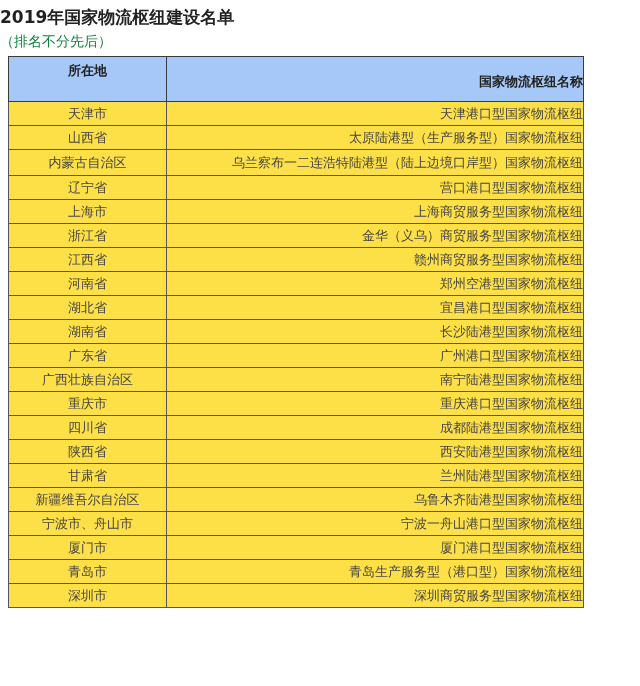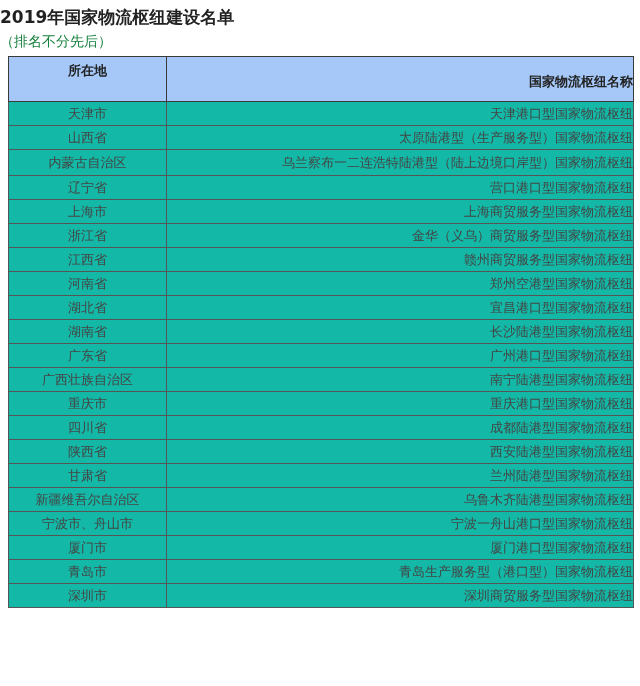--- a/index.html
+++ b/index.html
@@ -9,33 +9,33 @@
     }
     .title {
       position: absolute; left: 0; top: 6px; width: 640px; 
       font-size: 17px; font-weight: bold; color: #222;
     }
     .subtitle {
       position: absolute; left: 0; top: 33px; width: 640px; text-align: left;
       font-size: 14px; color: #15803d;
     }
     table {
-      position: absolute; left: 8px; top: 56px; width: 626px;
+      position: absolute; left: 8px; top: 56px; width: 576px;
       border-collapse: collapse; table-layout: fixed;
       border: 1px solid #3a3a3a;
     }
     col.c1 { width: 158px; }
     th {
       background: #a5c8f9; font-weight: bold; color: #222; font-size: 13px;
       border: 1px solid #3a3a3a; height: 38px; padding: 0;
     }
     th.h1 { vertical-align: top; padding-top: 5px; }
     th.h2 { vertical-align: middle; padding-top: 6px; text-align: right; }
     td {
-      background: #14b8a6; border: 1px solid #555; font-size: 13px; color: #444;
+      background: #fde047; border: 1px solid #555; font-size: 13px; color: #444;
       height: 23px; padding: 0; line-height: 18px;
     }
     td.loc { text-align: center; }
     td.hub { text-align: right; padding-left: 7px; }
     td.hub.wrap { padding-left: 0; text-indent: 7px; line-height: 21px; padding-top: 1px; padding-bottom: 1px; margin-top: 18px; }
   </style>
 </head>
 <body>
 
 <div class="title">2019年国家物流枢纽建设名单</div>

